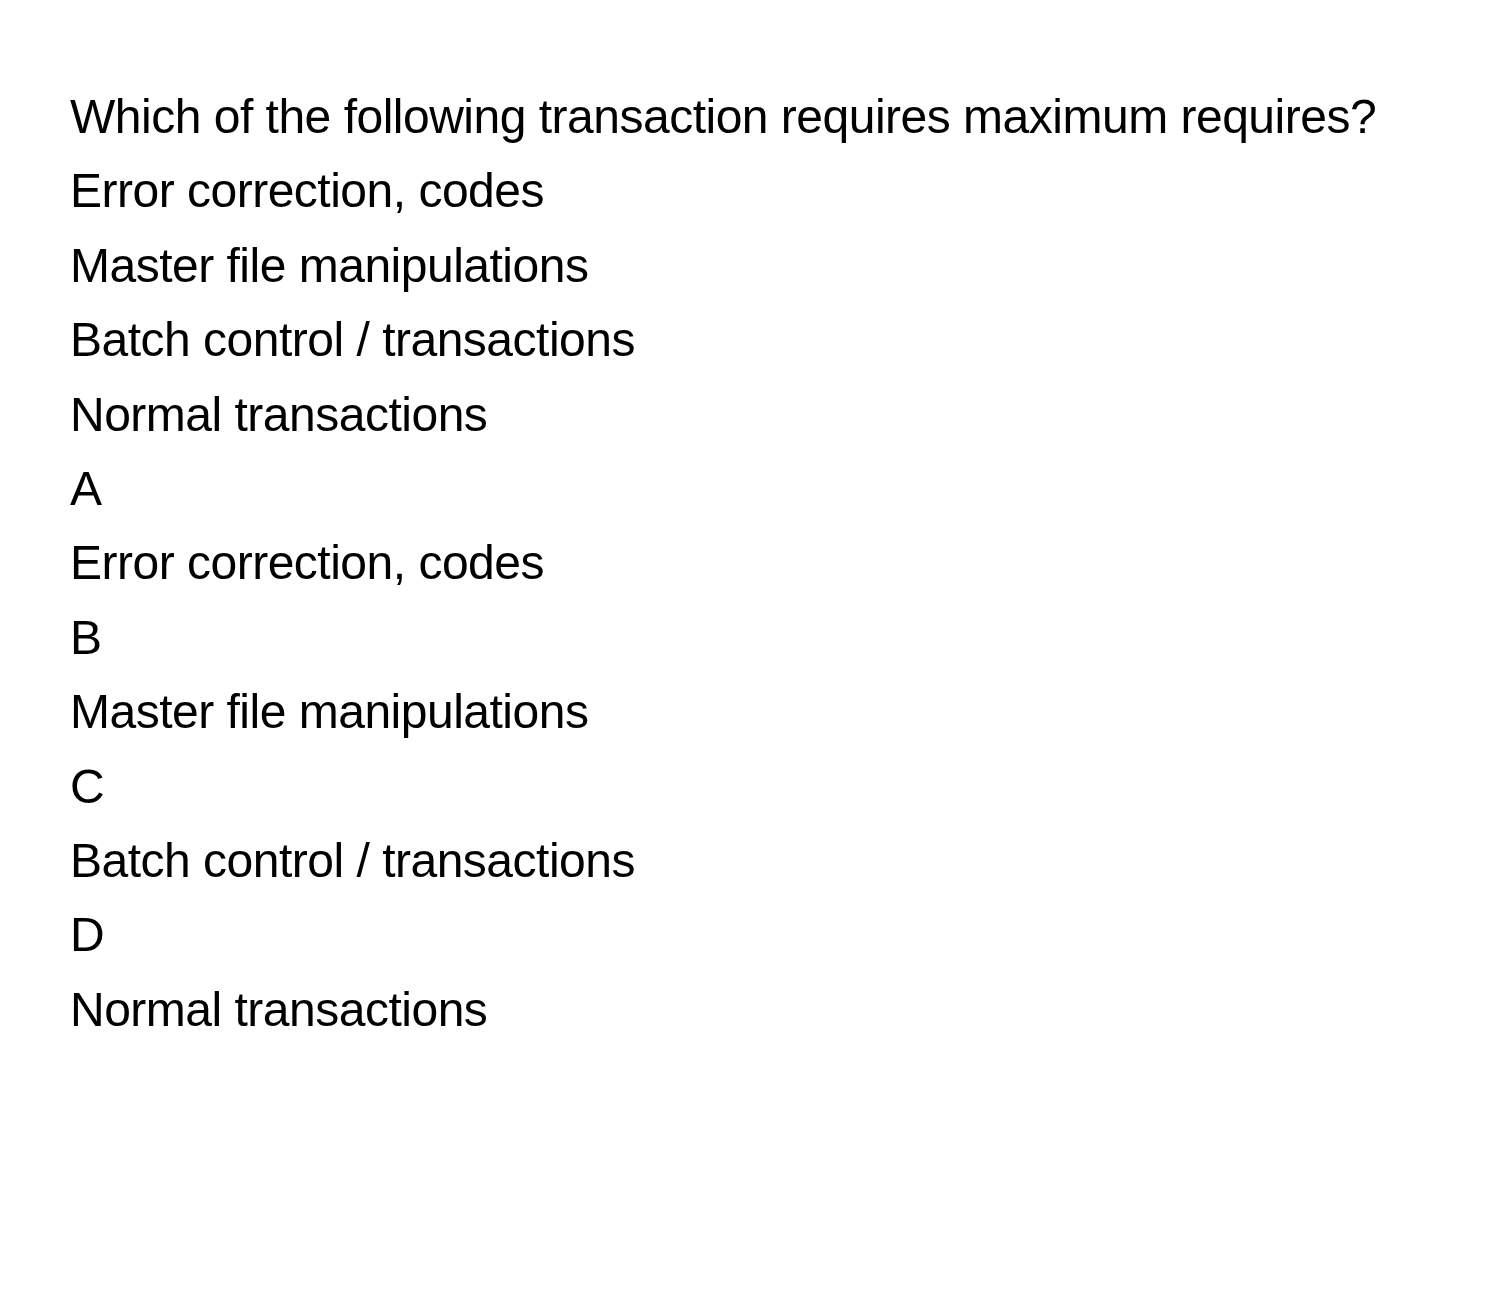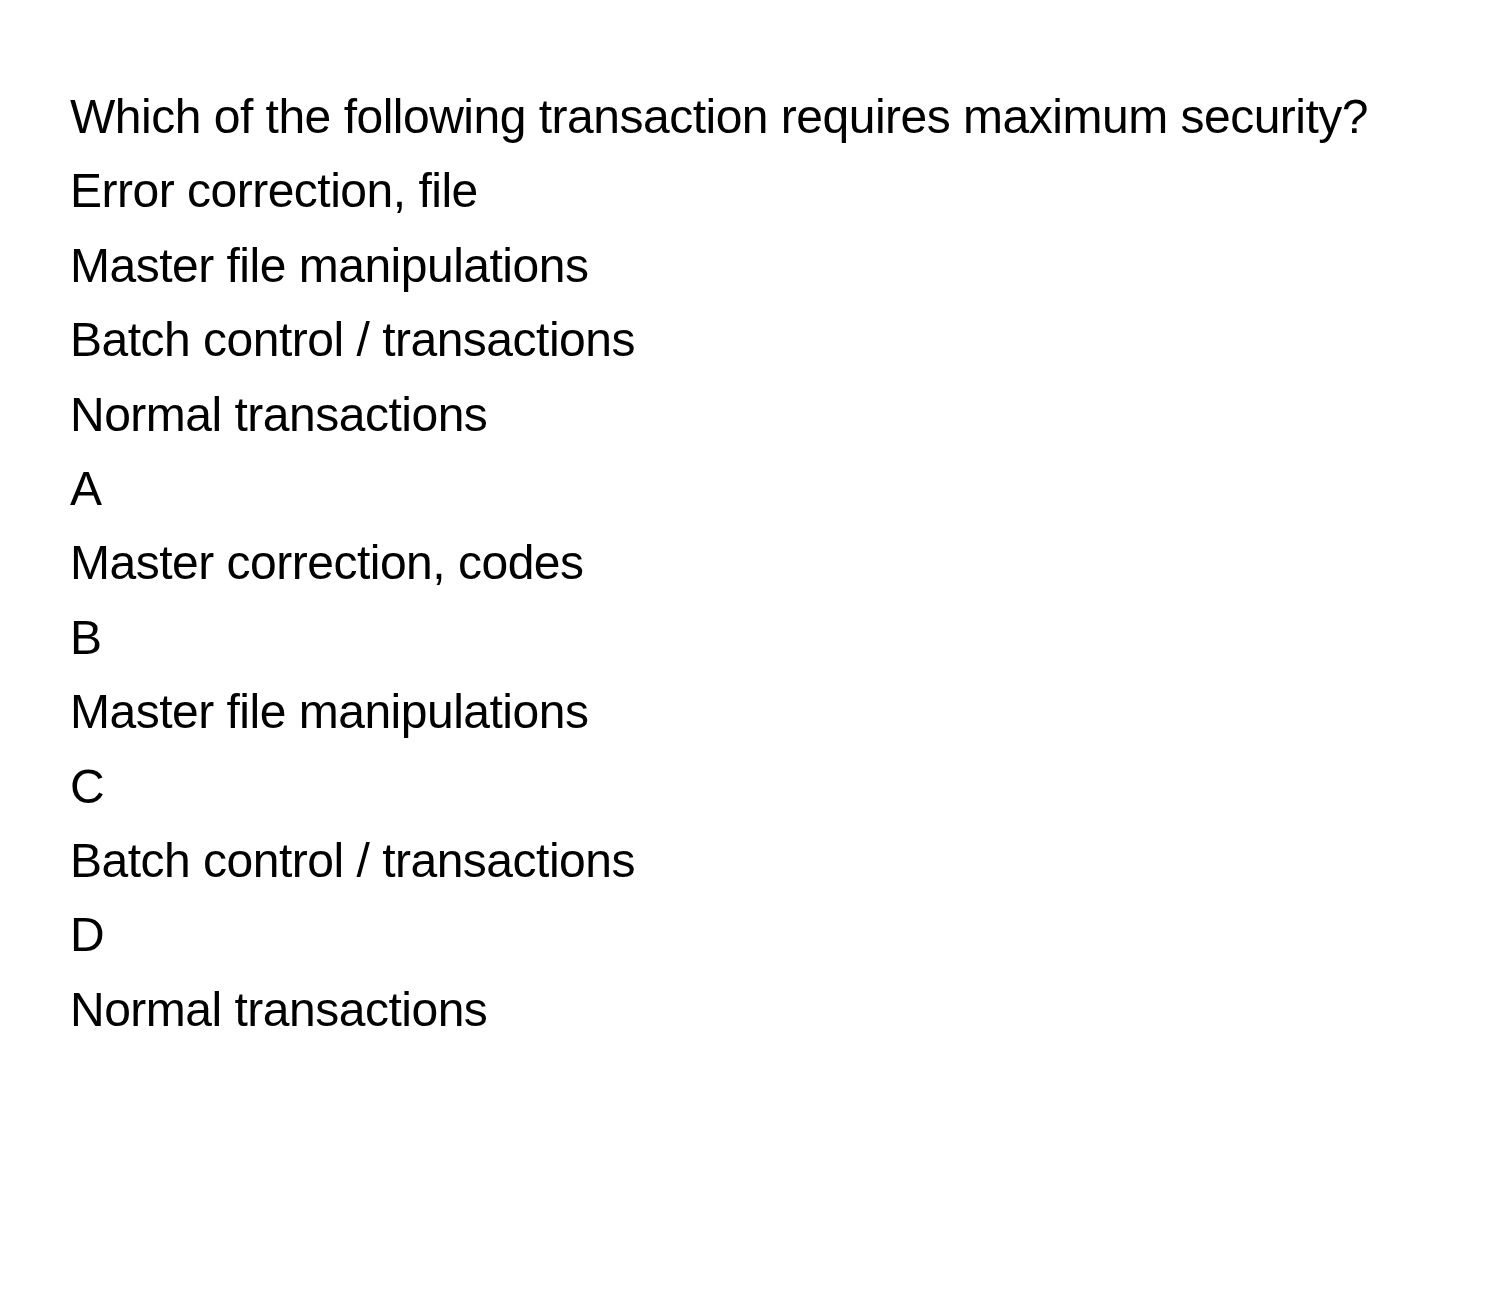--- a/index.html
+++ b/index.html
@@ -32,29 +32,29 @@
     }
     .option-text {
       display: block;
     }
   </style>
 </head>
 <body>
 
 <div class="content">
   <div class="question-block">
-    <span>Which of the following transaction requires maximum security?Error correction, file</span><br>
+    <span>Which of the following transaction requires maximum requires?Error correction, codes</span><br>
     <span>Master file manipulations</span><br>
     <span>Batch control / transactions</span><br>
     <span>Normal transactions</span>
   </div>
 
   <div class="option-group">
     <span class="option-letter">A</span>
-    <span class="option-text">Master correction, codes</span>
+    <span class="option-text">Error correction, codes</span>
   </div>
 
   <div class="option-group">
     <span class="option-letter">B</span>
     <span class="option-text">Master file manipulations</span>
   </div>
 
   <div class="option-group">
     <span class="option-letter">C</span>
     <span class="option-text">Batch control / transactions</span>

